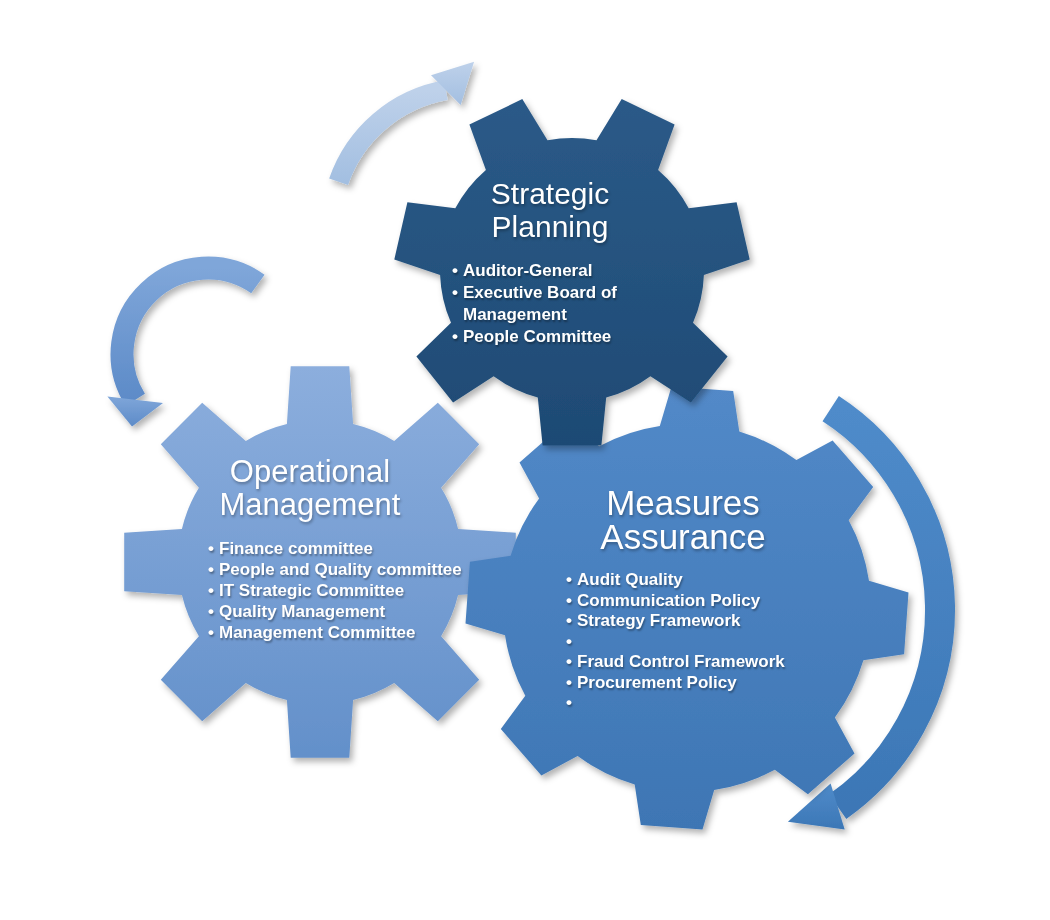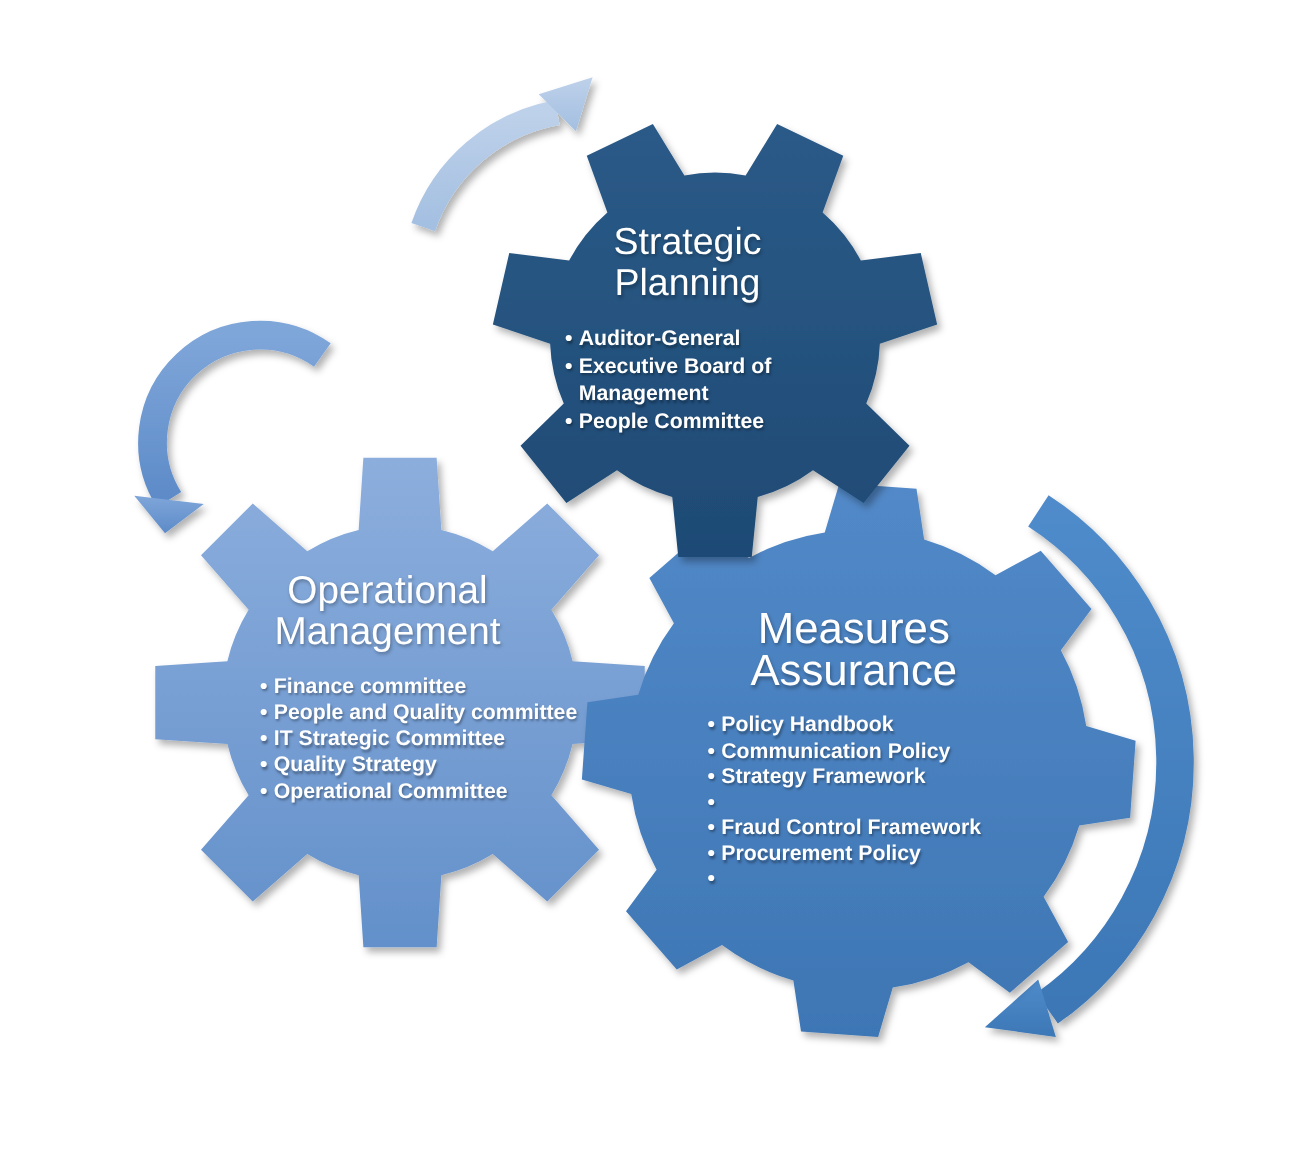--- a/index.html
+++ b/index.html
@@ -121,38 +121,38 @@
         <li>
           <span class="dot">•</span>
           <span class="txt">People and Quality committee</span>
         </li>
         <li>
           <span class="dot">•</span>
           <span class="txt">IT Strategic Committee</span>
         </li>
         <li>
           <span class="dot">•</span>
-          <span class="txt">Quality Strategy</span>
+          <span class="txt">Quality Management</span>
         </li>
         <li>
           <span class="dot">•</span>
-          <span class="txt">Operational Committee</span>
+          <span class="txt">Management Committee</span>
         </li>
       </ul>
   </div>
 
   <div class="label label-assurance" style="color: rgb(255, 255, 255);">
     <div class="gear-title">
       <div class="tl">Measures</div>
       <div class="tl">Assurance</div>
     </div>
     <ul class="bullets">
         <li>
           <span class="dot">•</span>
-          <span class="txt">Policy Handbook</span>
+          <span class="txt">Audit Quality</span>
         </li>
         <li>
           <span class="dot">•</span>
           <span class="txt">Communication Policy</span>
         </li>
         <li>
           <span class="dot">•</span>
           <span class="txt">Strategy Framework</span>
         </li>
         <li>

